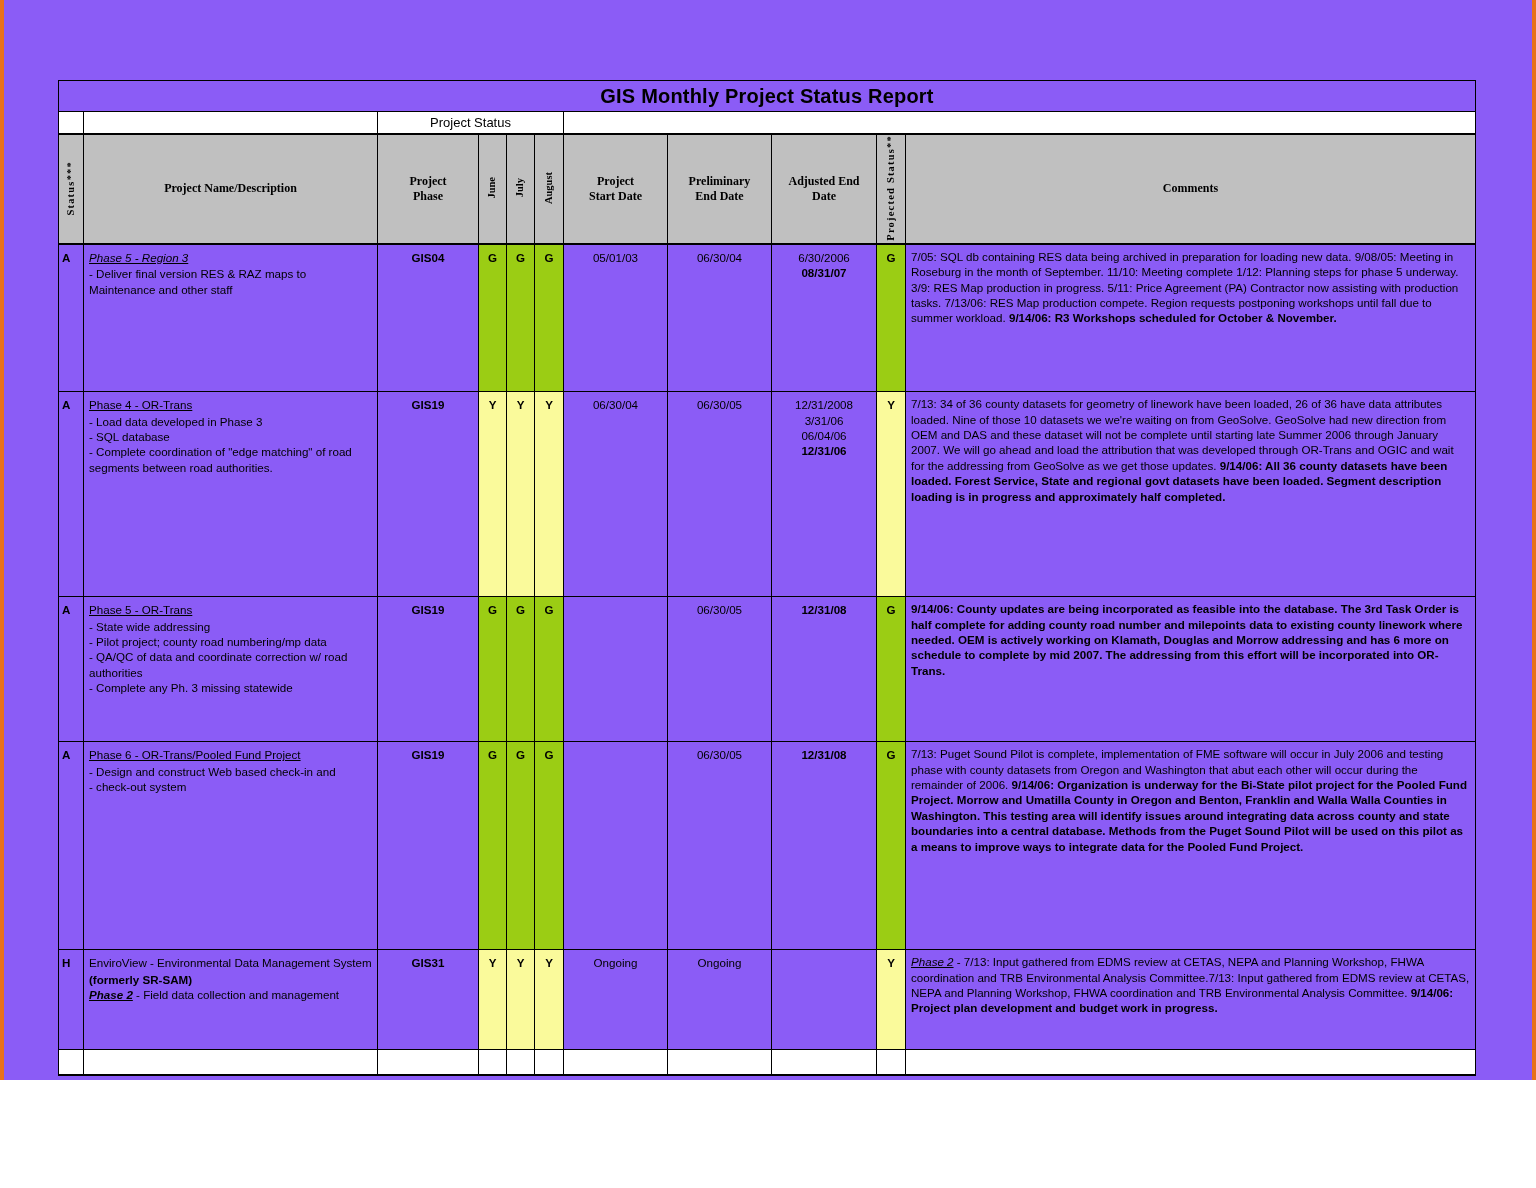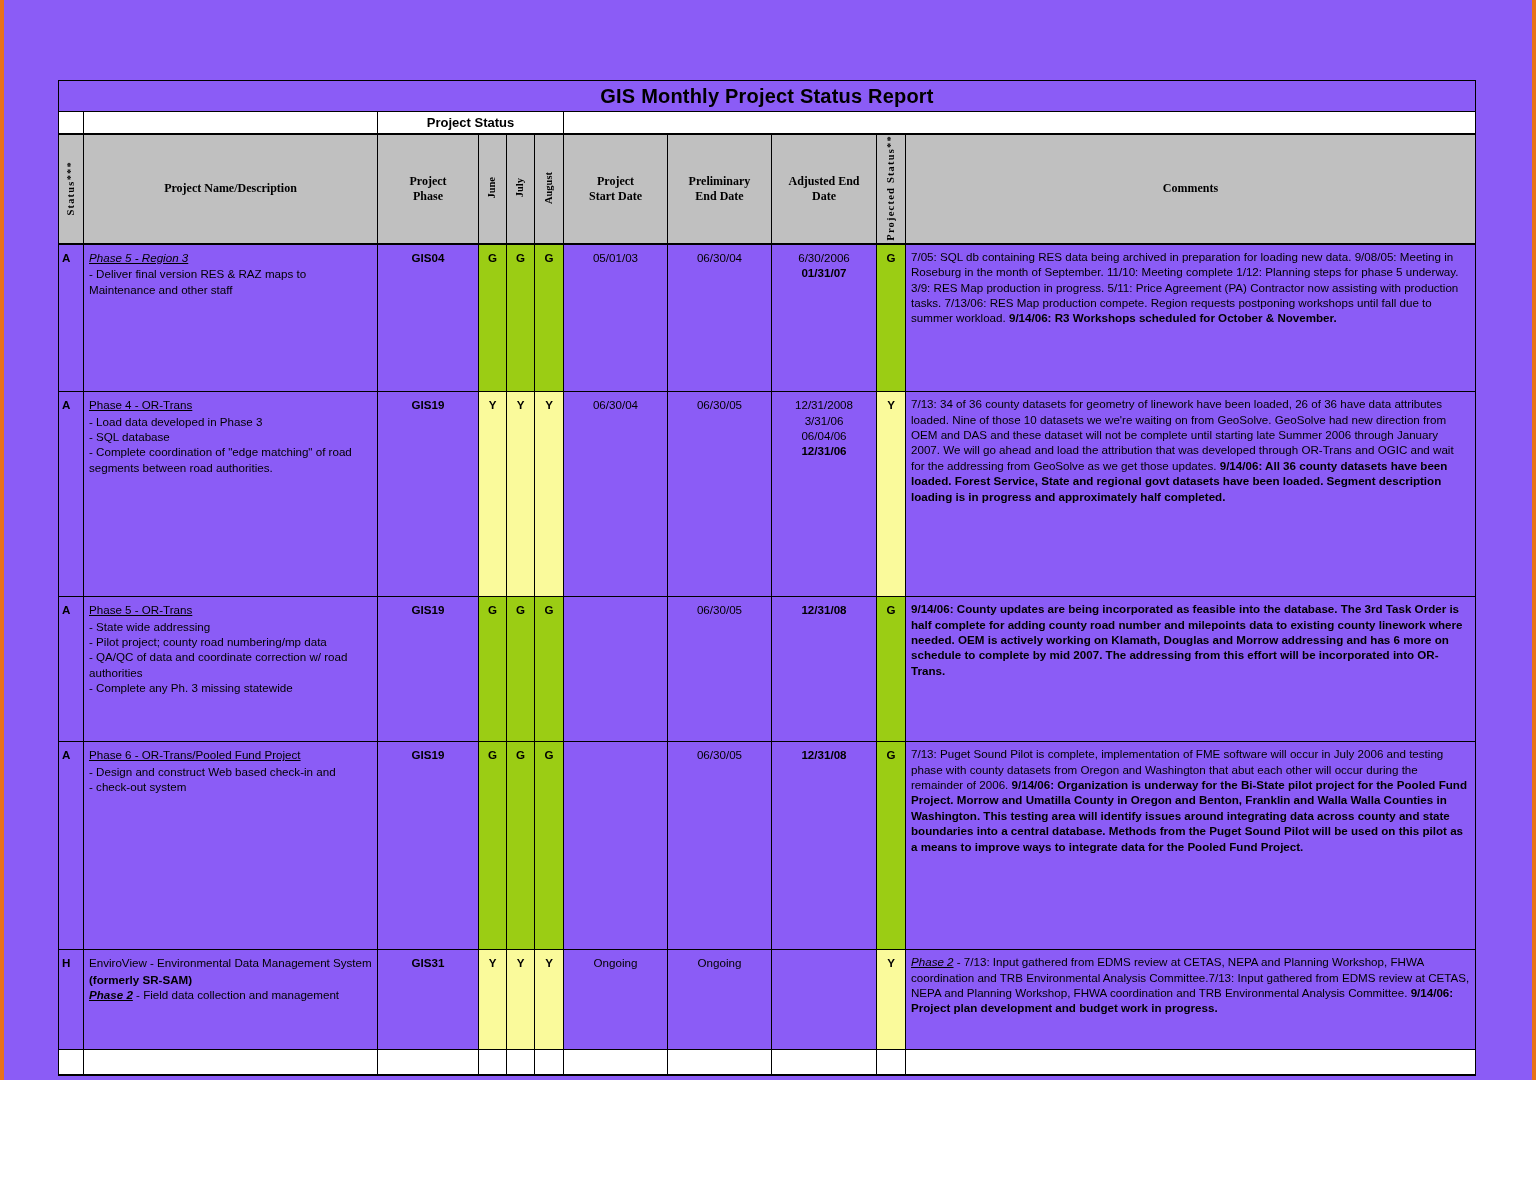--- a/index.html
+++ b/index.html
@@ -67,21 +67,21 @@
   }
   .group-blank {
     height: 21px;
     background: #ffffff;
   }
   .group-label {
     height: 21px;
     text-align: center;
     vertical-align: middle !important;
     font-size: 13px;
-    font-weight: bold;
+    font-weight: normal;
     background: #ffffff;
   }
 
   
   tr.hdr td {
     background: #c0c0c0;
     text-align: center;
     vertical-align: middle !important;
     font-size: 12px;
     font-weight: bold;
@@ -270,21 +270,21 @@
             <td class="c-status">A</td>
             <td class="c-desc"><span class="proj-title ital">Phase 5 - Region 3</span><div class="lines"> - Deliver final version RES &amp; RAZ maps to Maintenance and other staff</div></td>
             <td class="c-num">GIS04</td>
             <td class="c-mon g">G</td>
             <td class="c-mon g">G</td>
             <td class="c-mon g">G</td>
             <td class="c-date">05/01/03</td>
             <td class="c-date">06/30/04</td>
             <td class="c-date">
               <div>6/30/2006</div>
-              <div class="b">01/31/07</div>
+              <div class="b">08/31/07</div>
             </td>
             <td class="c-proj g">G</td>
             <td class="c-comment"><span>7/05: SQL db containing RES data being archived in preparation for loading new data.  9/08/05:  Meeting in Roseburg in the month of September.  11/10: Meeting complete 1/12: Planning steps for phase 5 underway.  3/9: RES Map production in progress. 5/11: Price Agreement (PA) Contractor now assisting with production tasks.  7/13/06: RES Map production compete. Region requests postponing workshops until fall due to summer workload. </span><b>9/14/06: R3 Workshops scheduled for October &amp; November.</b></td>
           </tr>
           <tr class="data" style="height: 205px;">
             <td class="c-status">A</td>
             <td class="c-desc"><span class="proj-title">Phase 4 - OR-Trans</span><div class="lines"> - Load data developed in Phase 3
  - SQL database
  -  Complete coordination of "edge matching" of road segments between road authorities.</div></td>
             <td class="c-num">GIS19</td>

